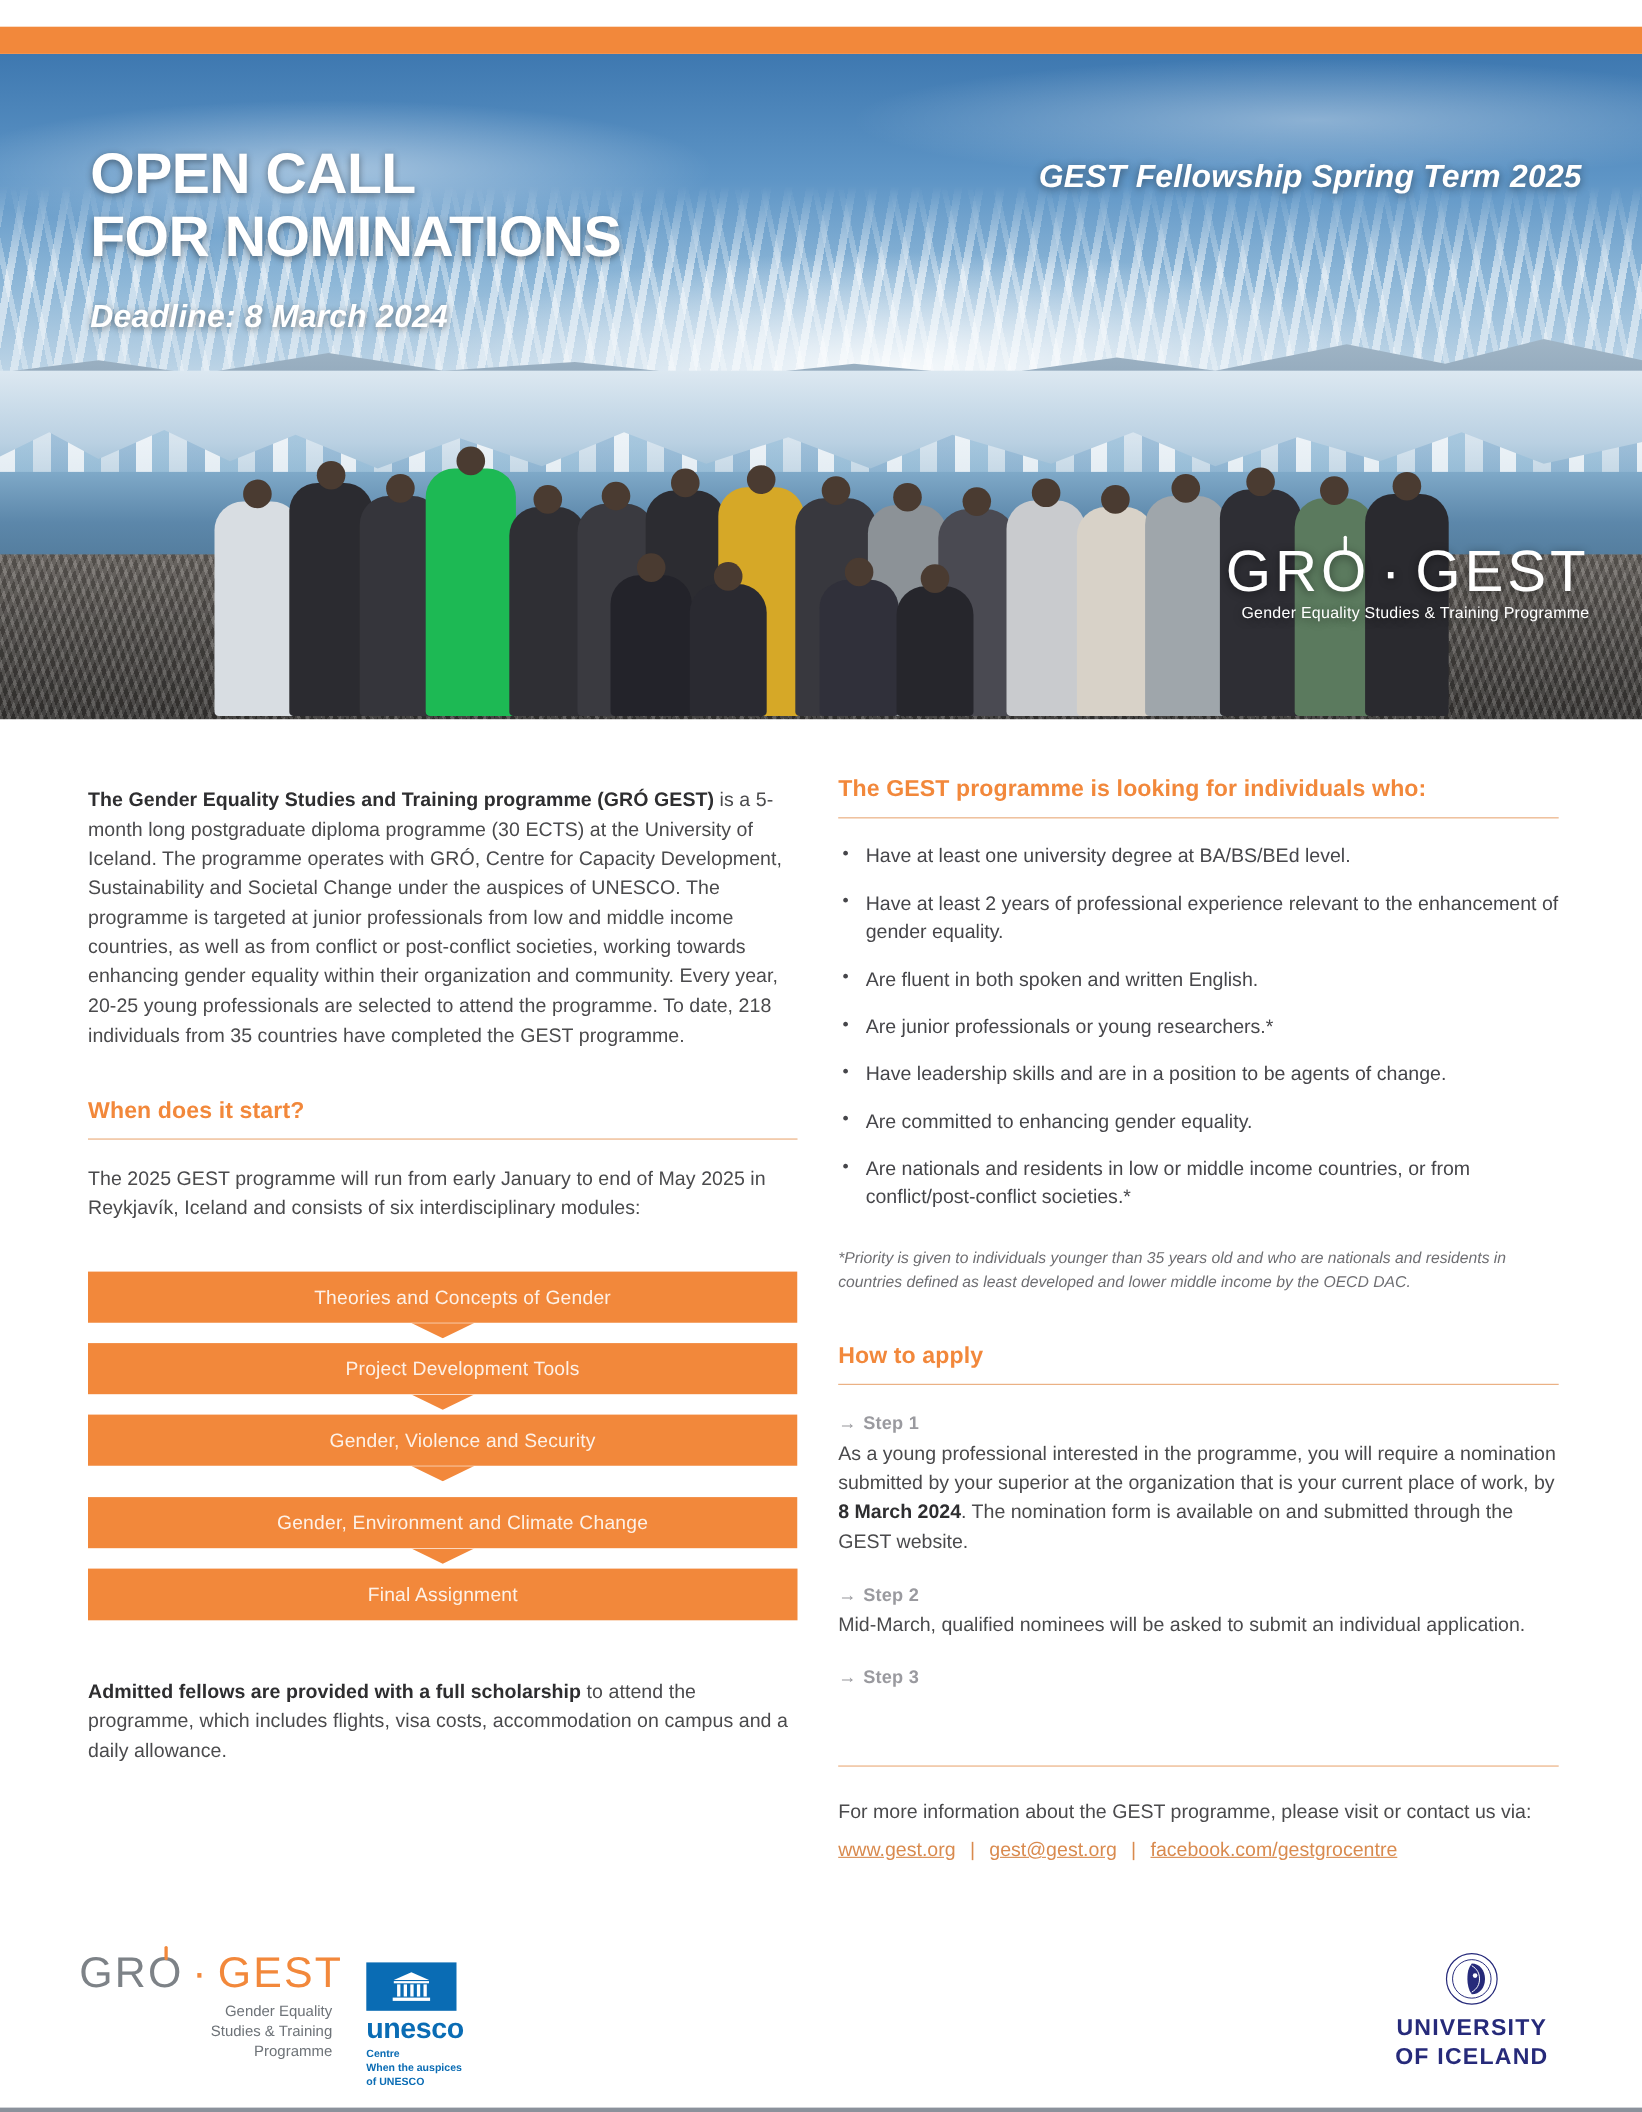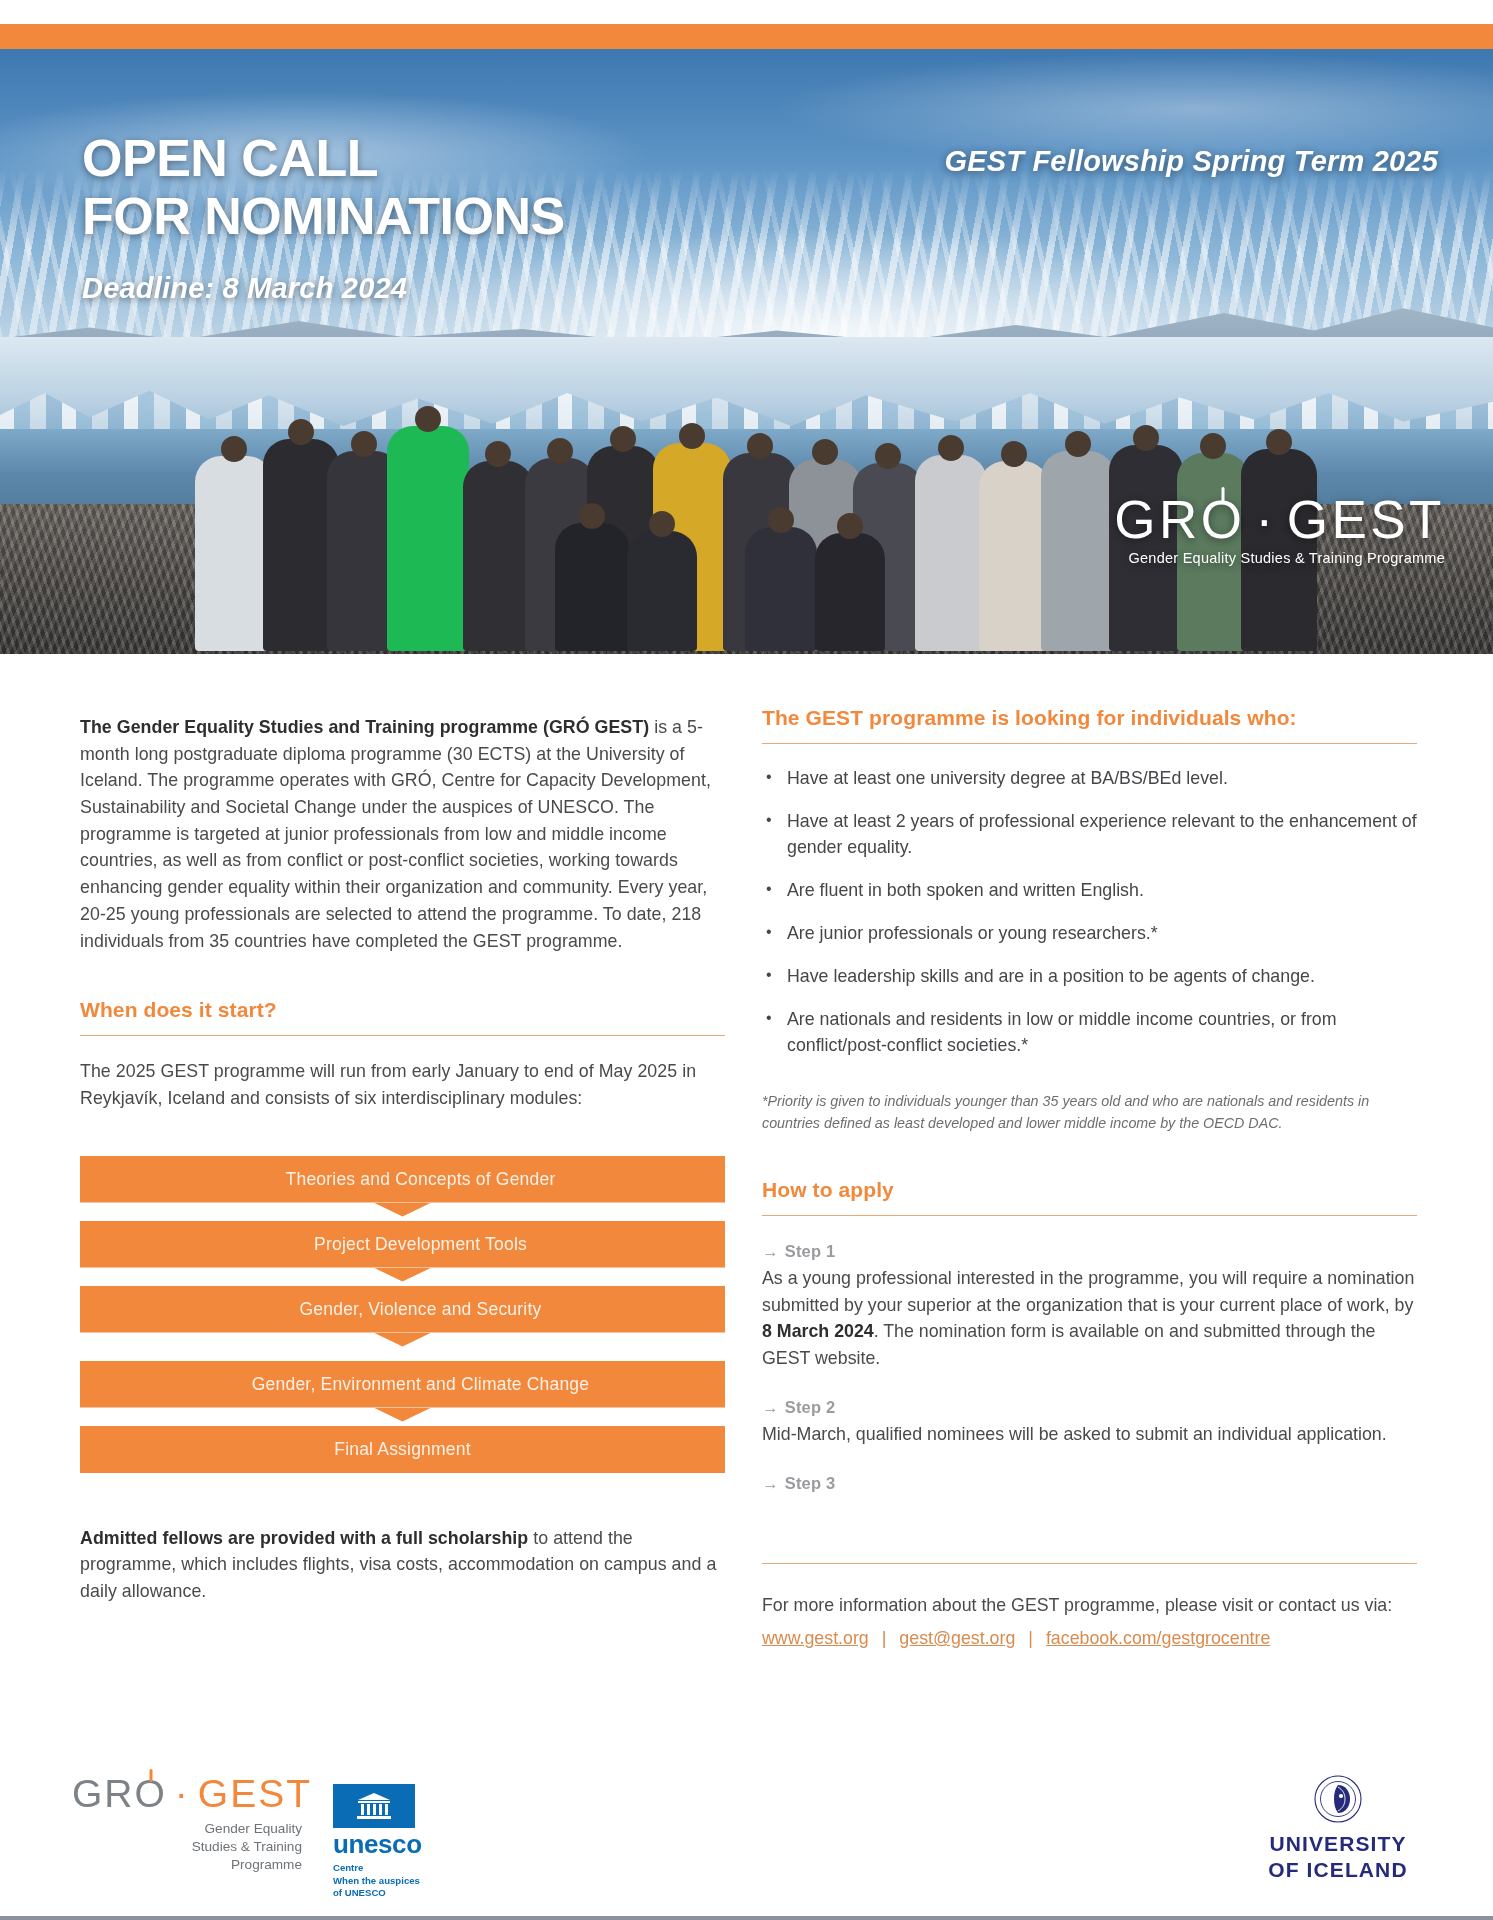--- a/index.html
+++ b/index.html
@@ -539,20 +539,21 @@
 
       <div class="section-head">The GEST programme is looking for individuals who:</div>
       <div class="section-rule"></div>
 
       <ul class="criteria">
         <li>Have at least one university degree at BA/BS/BEd level.</li>
         <li>Have at least 2 years of professional experience relevant to the enhancement of gender equality.</li>
         <li>Are fluent in both spoken and written English.</li>
         <li>Are junior professionals or young researchers.*</li>
         <li>Have leadership skills and are in a position to be agents of change.</li>
+        <li>Are committed to enhancing gender equality.</li>
         <li>Are nationals and residents in low or middle income countries, or from conflict/post-conflict societies.*</li>
       </ul>
 
       <div class="sp-14"></div>
 
       <p class="footnote">*Priority is given to individuals younger than 35 years old and who are nationals and residents in countries defined as least developed and lower middle income by the OECD DAC.</p>
 
       <div class="sp-44"></div>
 
       <div class="section-head">How to apply</div>

